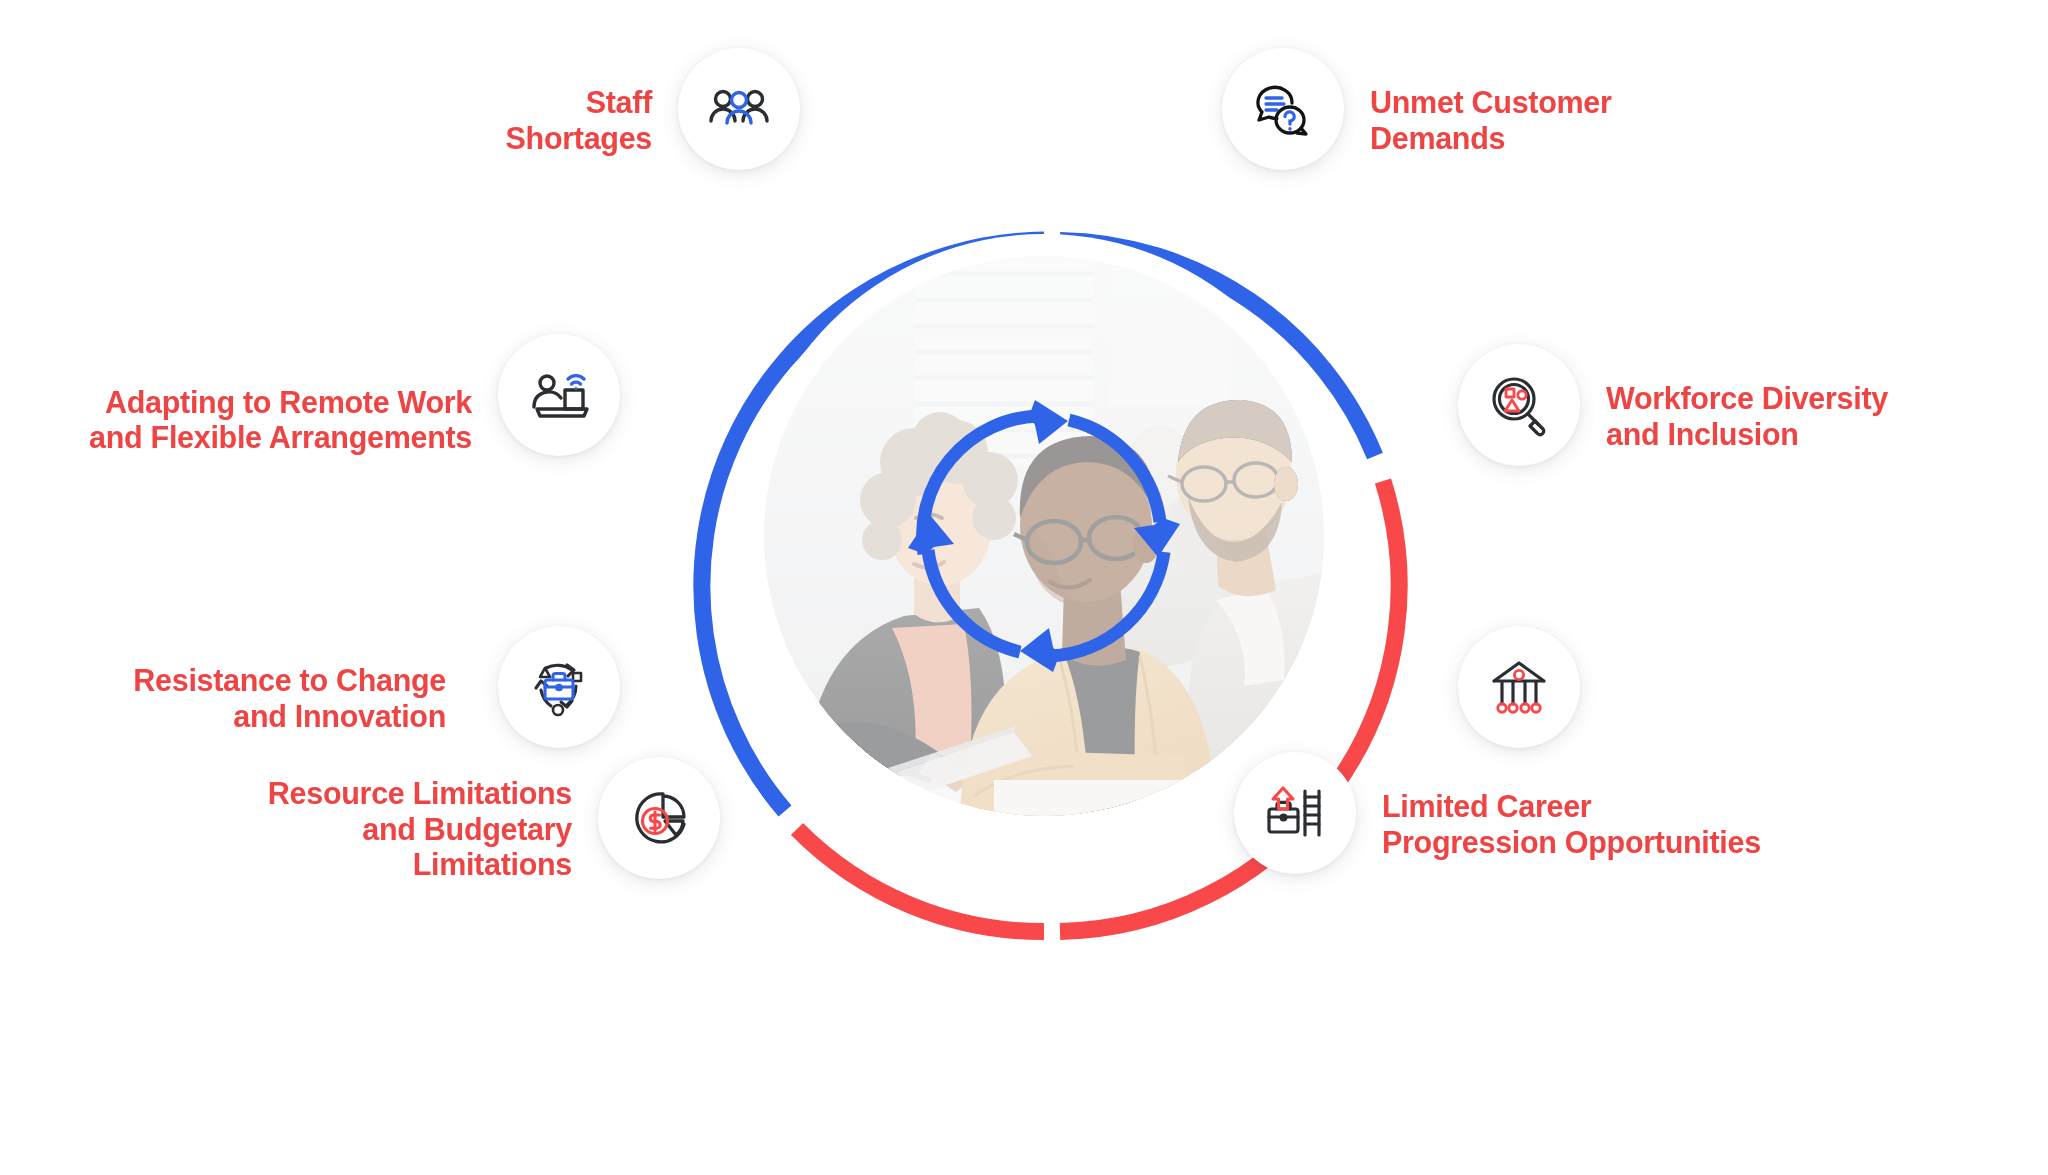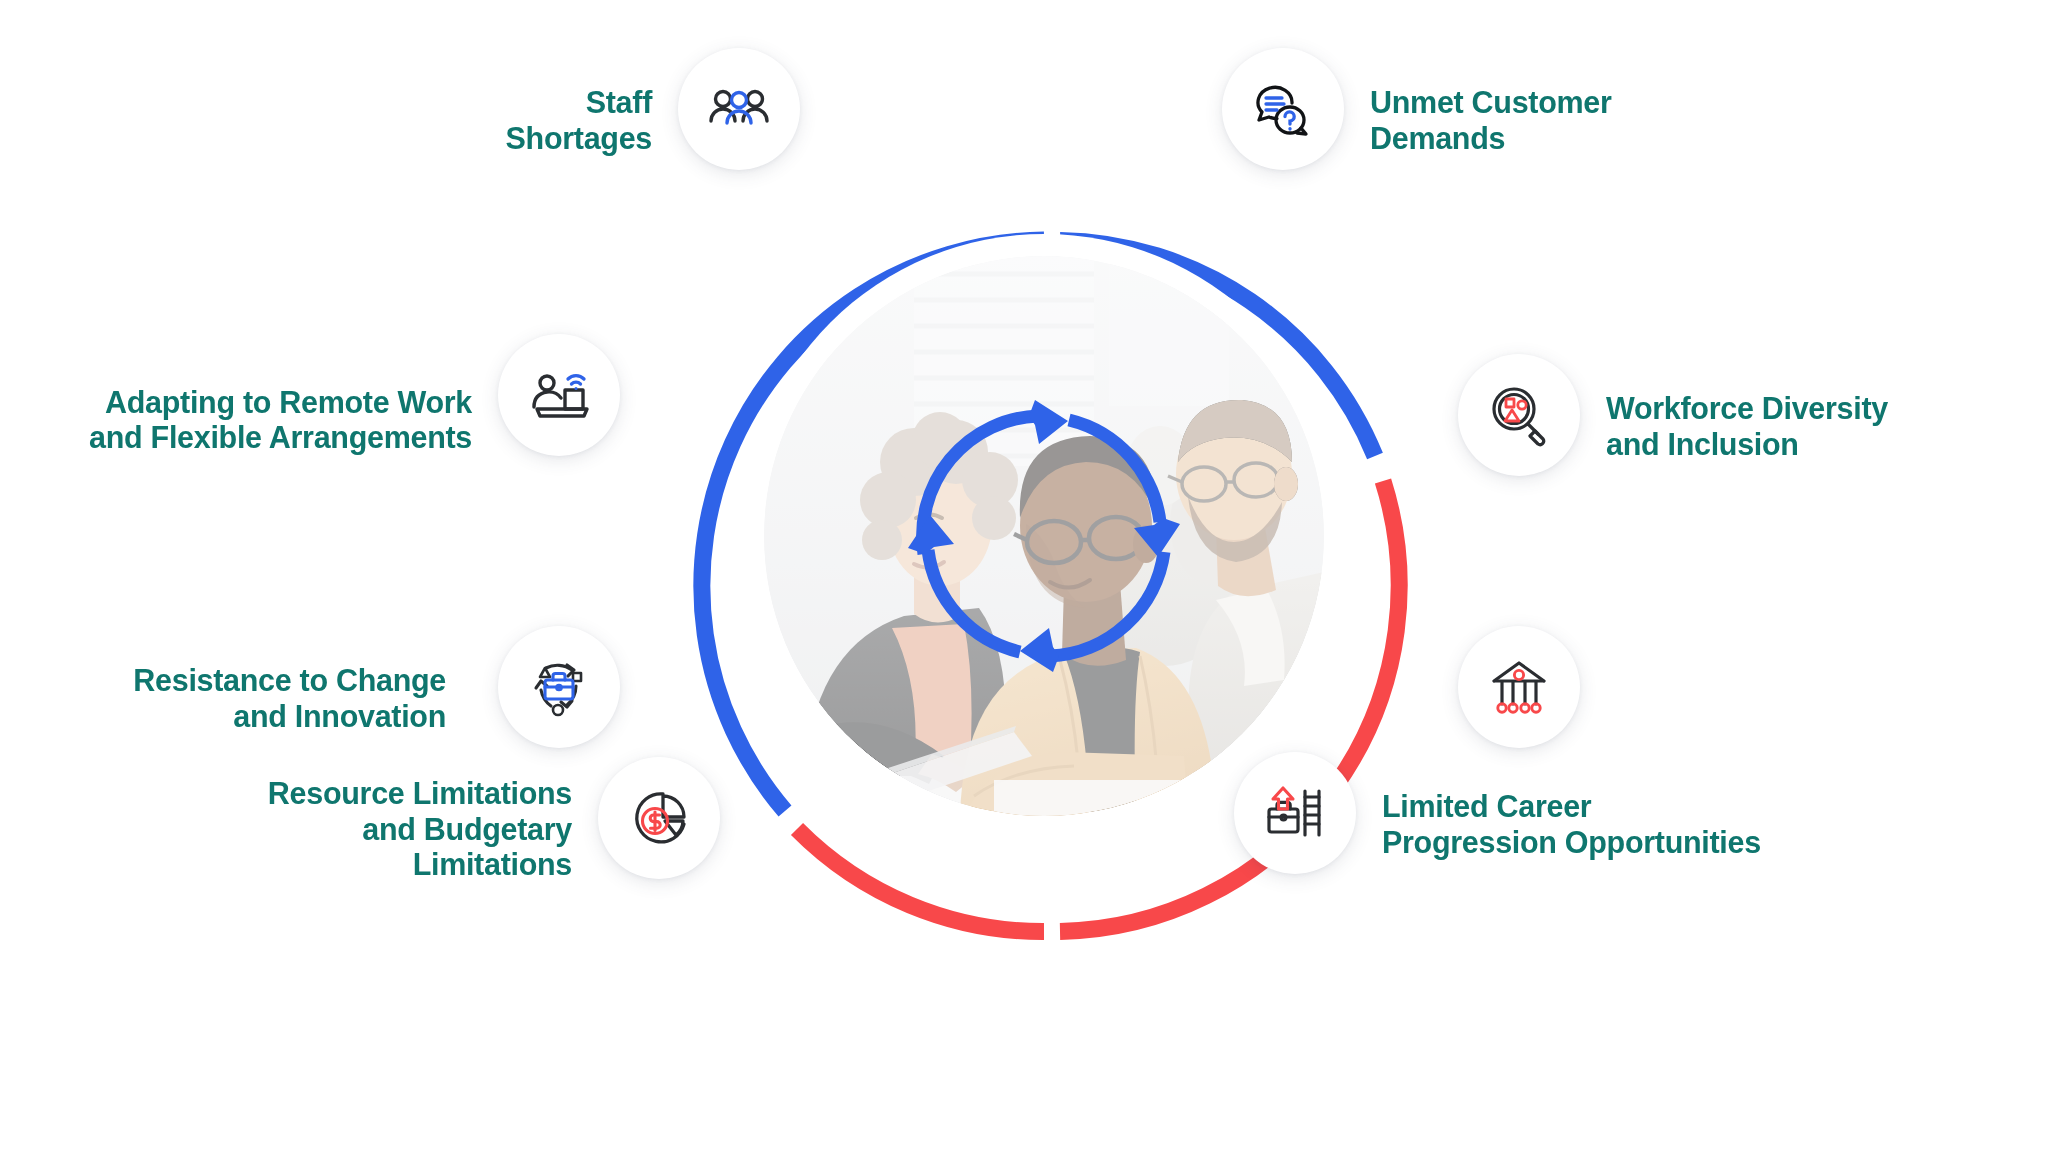--- a/index.html
+++ b/index.html
@@ -85,21 +85,21 @@
     justify-content: center;
     flex: 0 0 122px;
   }
   .icon-bubble svg { display: block; width: 64px; height: 64px; }
 
   .node-label {
     font-family: "Liberation Sans", sans-serif;
     font-weight: 700;
     font-size: 30.5px;
     line-height: 1.17;
-    color: #0f766e;
+    color: #ef4444;
     letter-spacing: -0.3px;
     white-space: pre-line;
     margin-top: 24px;
   }
   .node.left .node-label { text-align: right; padding-right: 26px; }
   .node.right .node-label { text-align: left; padding-left: 26px; }
 </style>
 </head>
 <body>
 
@@ -351,21 +351,21 @@
         </g>
         <g fill="none" stroke="#2F63E8" stroke-width="3.3" stroke-linecap="round">
           <path d="M 41 16 a 11 11 0 0 1 16 0"></path>
           <path d="M 44.5 21 a 6.5 6.5 0 0 1 9 0"></path>
           <circle cx="49" cy="25.5" r="1.6" fill="#2F63E8" stroke="none"></circle>
         </g>
       </svg>
     </div>
   </div>
 
-  <div class="node right" style="left:1458px; top:354px; width:580px;">
+  <div class="node right" style="left:1458px; top:344px; width:580px;">
     <div class="icon-bubble">
       <svg viewBox="0 0 64 64">
         <g fill="none" stroke="#2a2d31" stroke-width="3.2" stroke-linecap="round" stroke-linejoin="round">
           <circle cx="27" cy="26" r="20"></circle>
           <circle cx="27" cy="26" r="14.5"></circle>
           <line x1="41" y1="41" x2="51" y2="51"></line>
           <path d="M 48 48 l 8 8 a 3.6 3.6 0 0 1 -5 5 l -8 -8 Z"></path>
         </g>
         <g fill="none" stroke="#F8484A" stroke-width="2.8" stroke-linejoin="round">
           <rect x="19" y="16" width="8" height="8"></rect>

